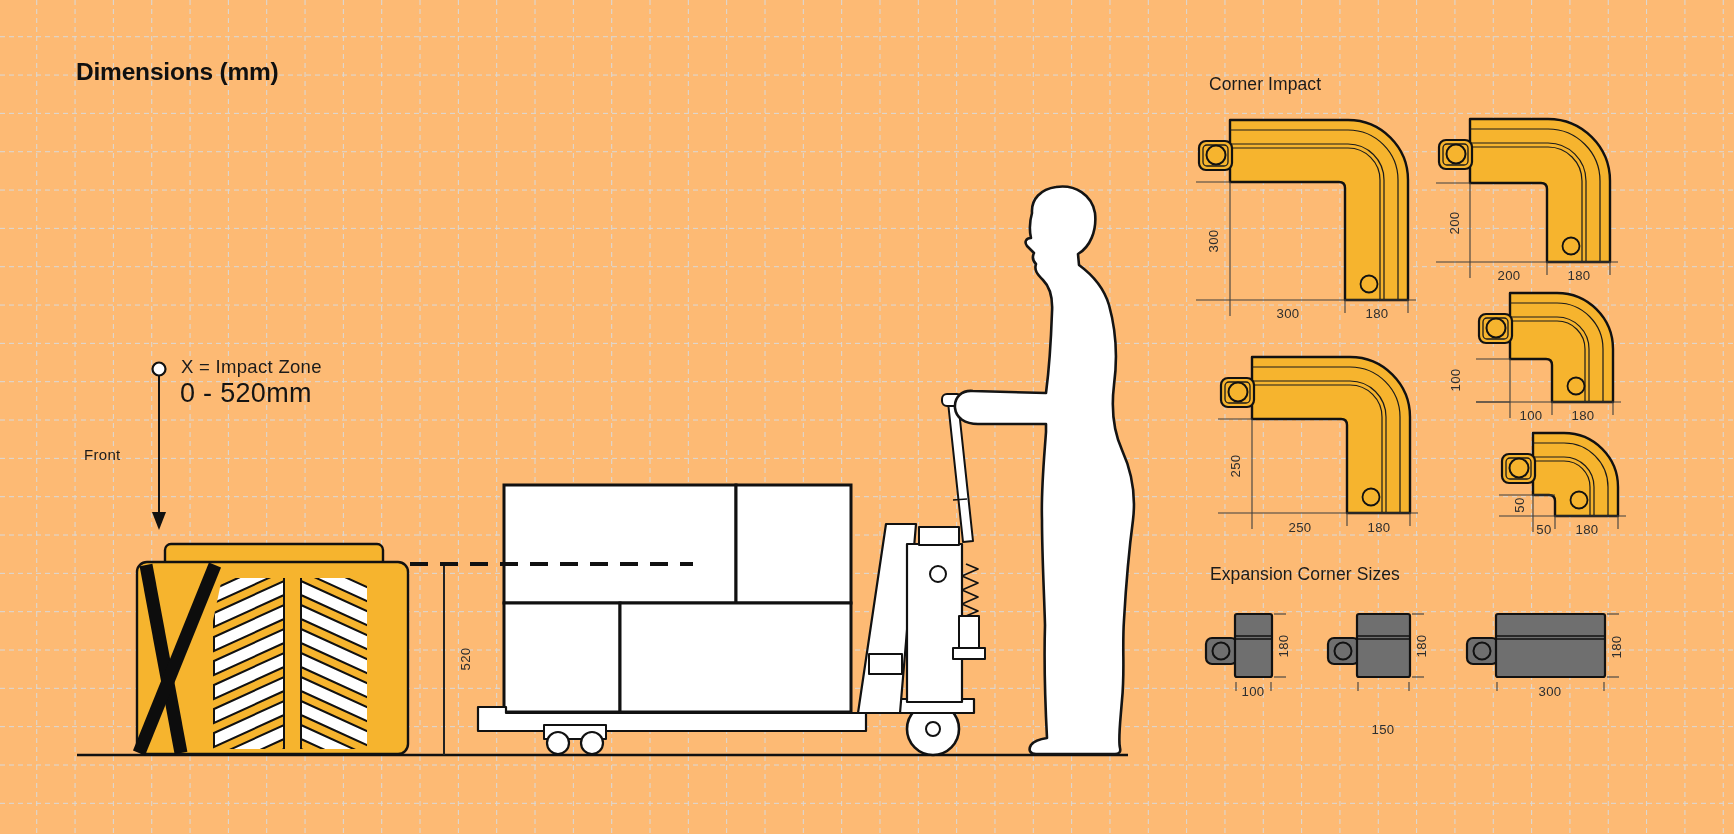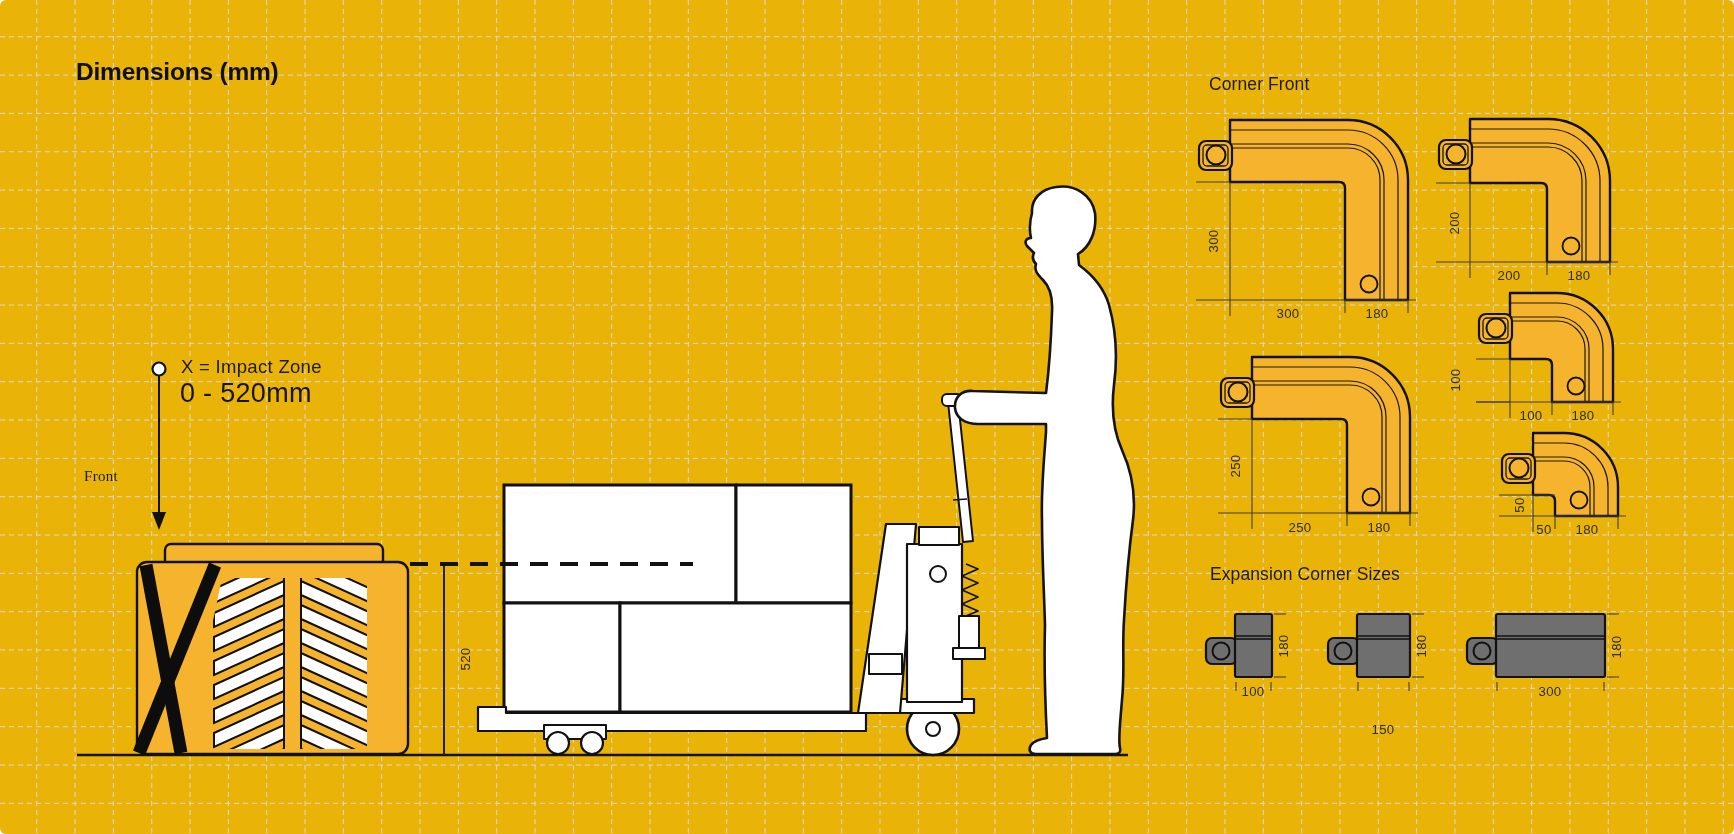--- a/index.html
+++ b/index.html
@@ -1,17 +1,17 @@
 <!DOCTYPE html>
 <html><head>
 <meta charset="utf-8">
 <style>
   html,body{margin:0;padding:0;background:#ffffff;}
-  #stage{position:relative;width:1734px;height:834px;background:#eab308;overflow:hidden;
-         font-family:"Liberation Sans","DejaVu Sans",sans-serif;border-radius:6px;}
+  #stage{position:relative;width:1734px;height:834px;background:#fdba74;overflow:hidden;
+         font-family:"Liberation Sans","DejaVu Sans",sans-serif;}
   #art{position:absolute;left:0;top:0;}
   .lbl{position:absolute;white-space:nowrap;color:#2e2e2e;font-size:13.2px;letter-spacing:.3px;}
   .ctr{transform:translate(-50%,-50%);}
   .rot{transform:translate(-50%,-50%) rotate(-90deg);}
   .title{font-size:24.5px;font-weight:700;color:#101010;letter-spacing:-.2px;}
   .heading{font-size:17.5px;color:#1b1b1b;letter-spacing:.1px;}
   .impact{font-size:18.5px;color:#1b1b1b;}
   .range{font-size:27px;color:#141414;letter-spacing:.3px;}
   .front{font-size:15px;color:#1b1b1b;}
 </style>
@@ -283,24 +283,24 @@
           <line x1="1607" y1="677" x2="1619" y2="677"></line>
           <line x1="1497" y1="682" x2="1497" y2="691"></line>
           <line x1="1604" y1="682" x2="1604" y2="691"></line>
         </g>
       </g>
     </svg>
 
   <div class="lbl title" style="left: 76px; top: 58px;">Dimensions (mm)</div>
   <div class="lbl impact" style="left: 181px; top: 356px;">X = Impact Zone</div>
   <div class="lbl range" style="left: 180px; top: 378px; text-align: right;">0 - 520mm</div>
-  <div class="lbl front" style="left: 84px; top: 468px; font-family: Liberation Serif, serif;">Front</div>
+  <div class="lbl front" style="left: 84px; top: 446px;">Front</div>
   <div class="lbl rot" style="left: 465px; top: 659px;">520</div>
 
-  <div class="lbl heading" style="left: 1209px; top: 74px;">Corner Front</div>
+  <div class="lbl heading" style="left: 1209px; top: 74px;">Corner Impact</div>
   <div class="lbl heading" style="left: 1210px; top: 564px;">Expansion Corner Sizes</div>
 
   <div class="lbl rot" style="left: 1213px; top: 241px;">300</div>
   <div class="lbl ctr" style="left: 1288px; top: 313px;">300</div>
   <div class="lbl ctr" style="left: 1377px; top: 313px;">180</div>
 
   <div class="lbl rot" style="left: 1454px; top: 223px;">200</div>
   <div class="lbl ctr" style="left: 1509px; top: 275px;">200</div>
   <div class="lbl ctr" style="left: 1579px; top: 275px;">180</div>
 

